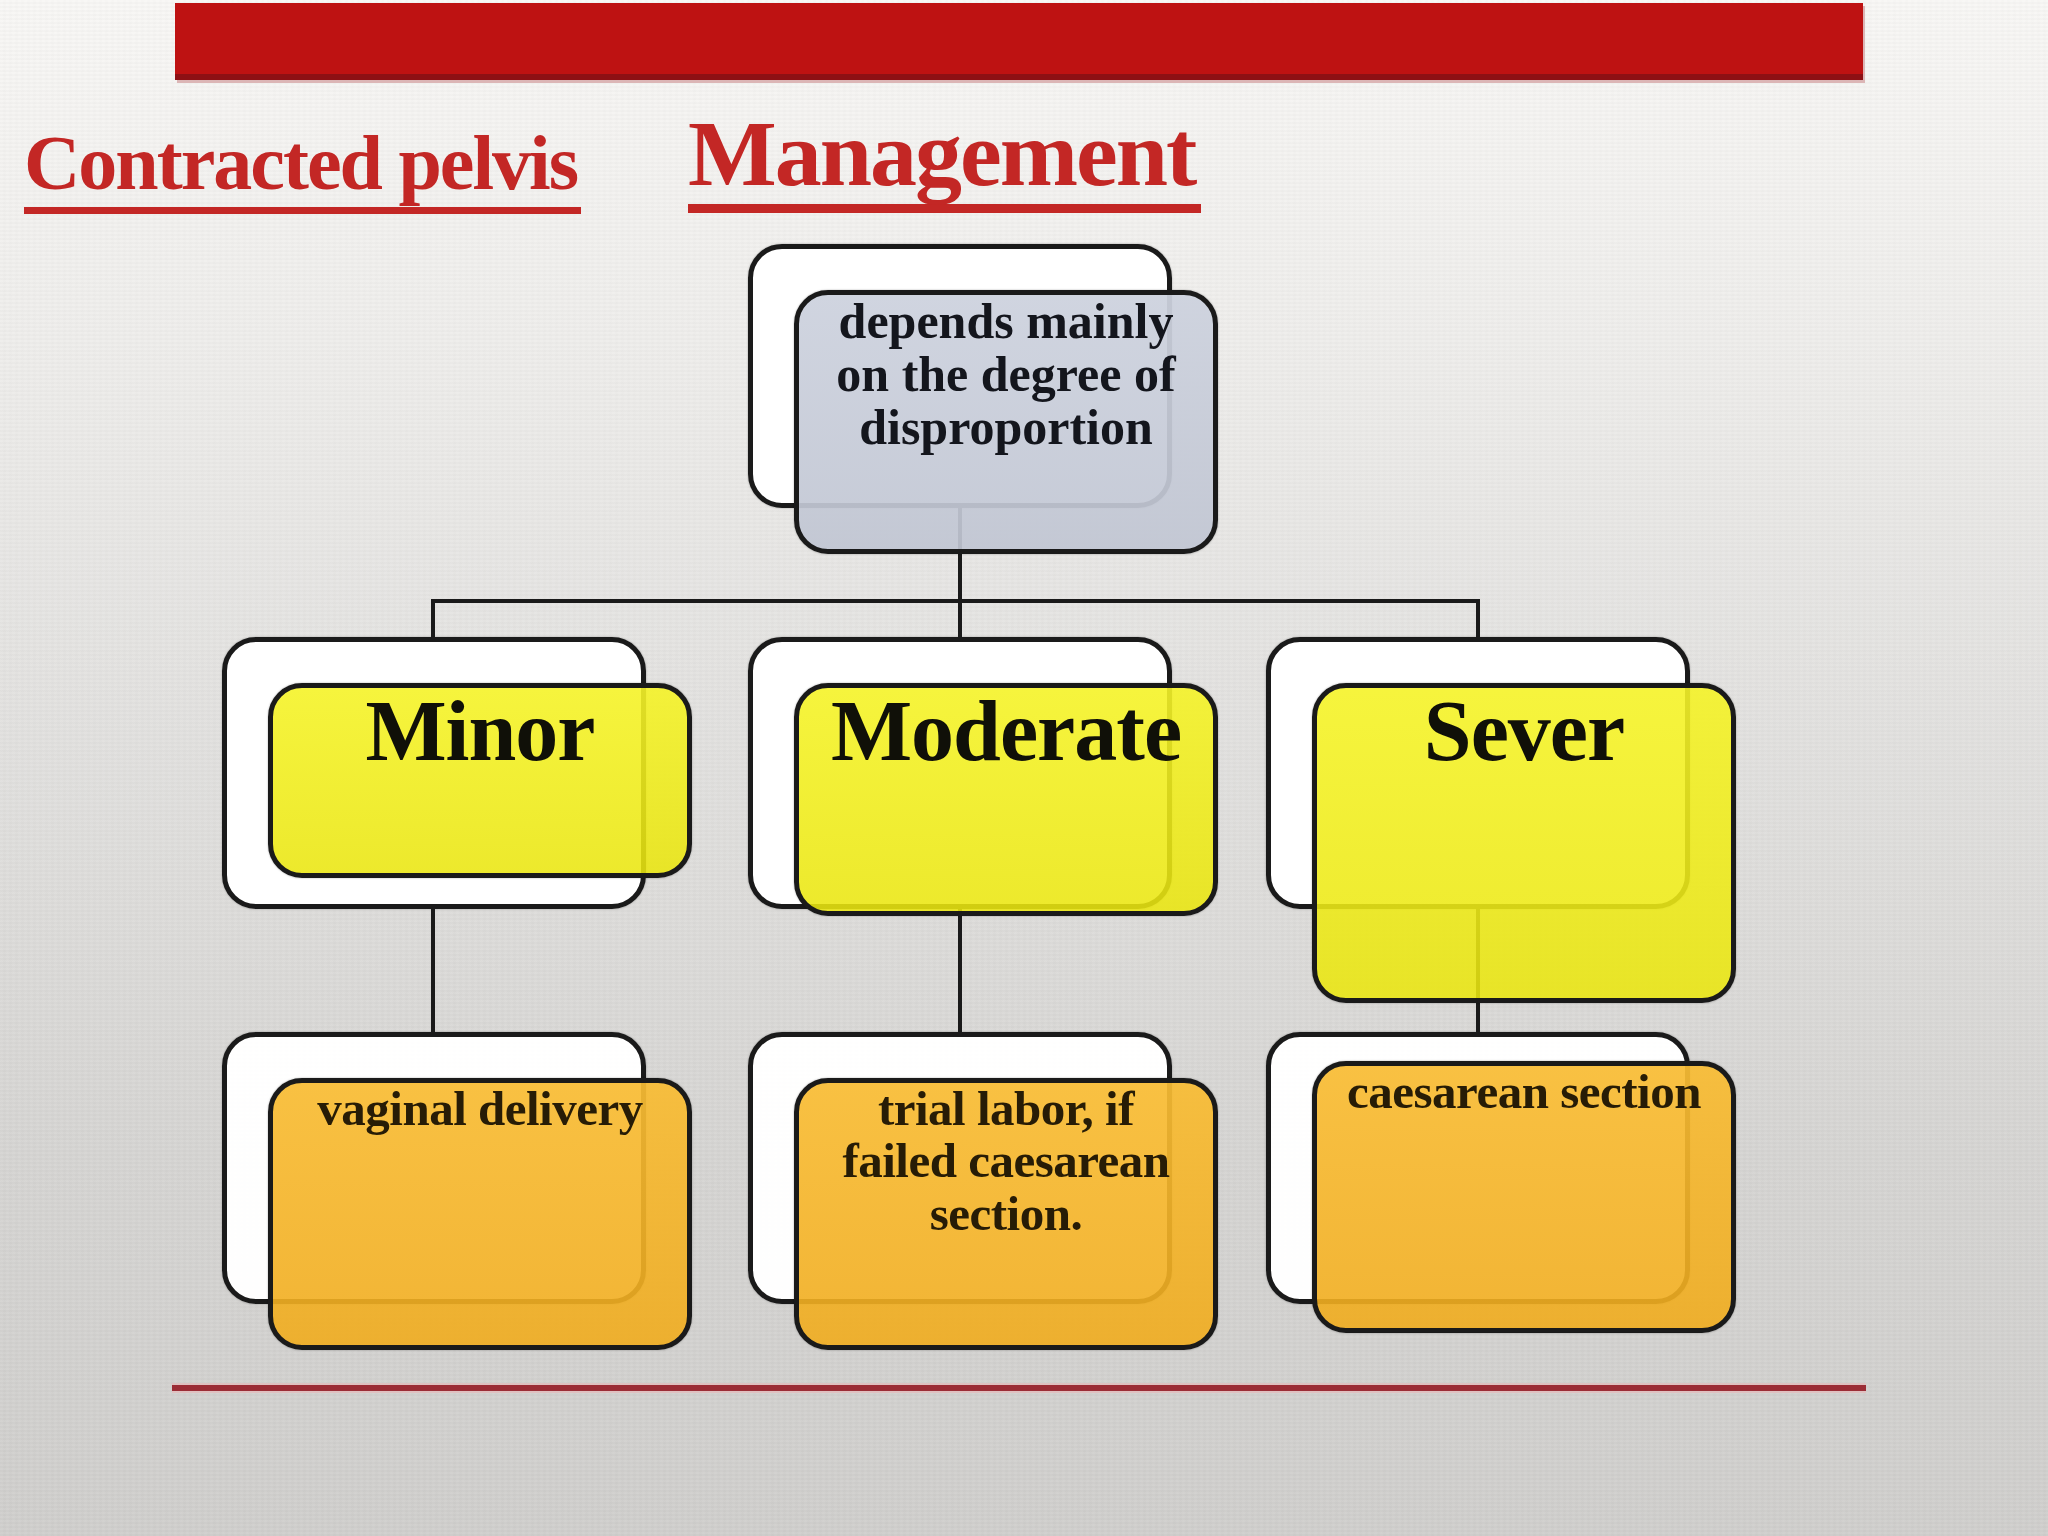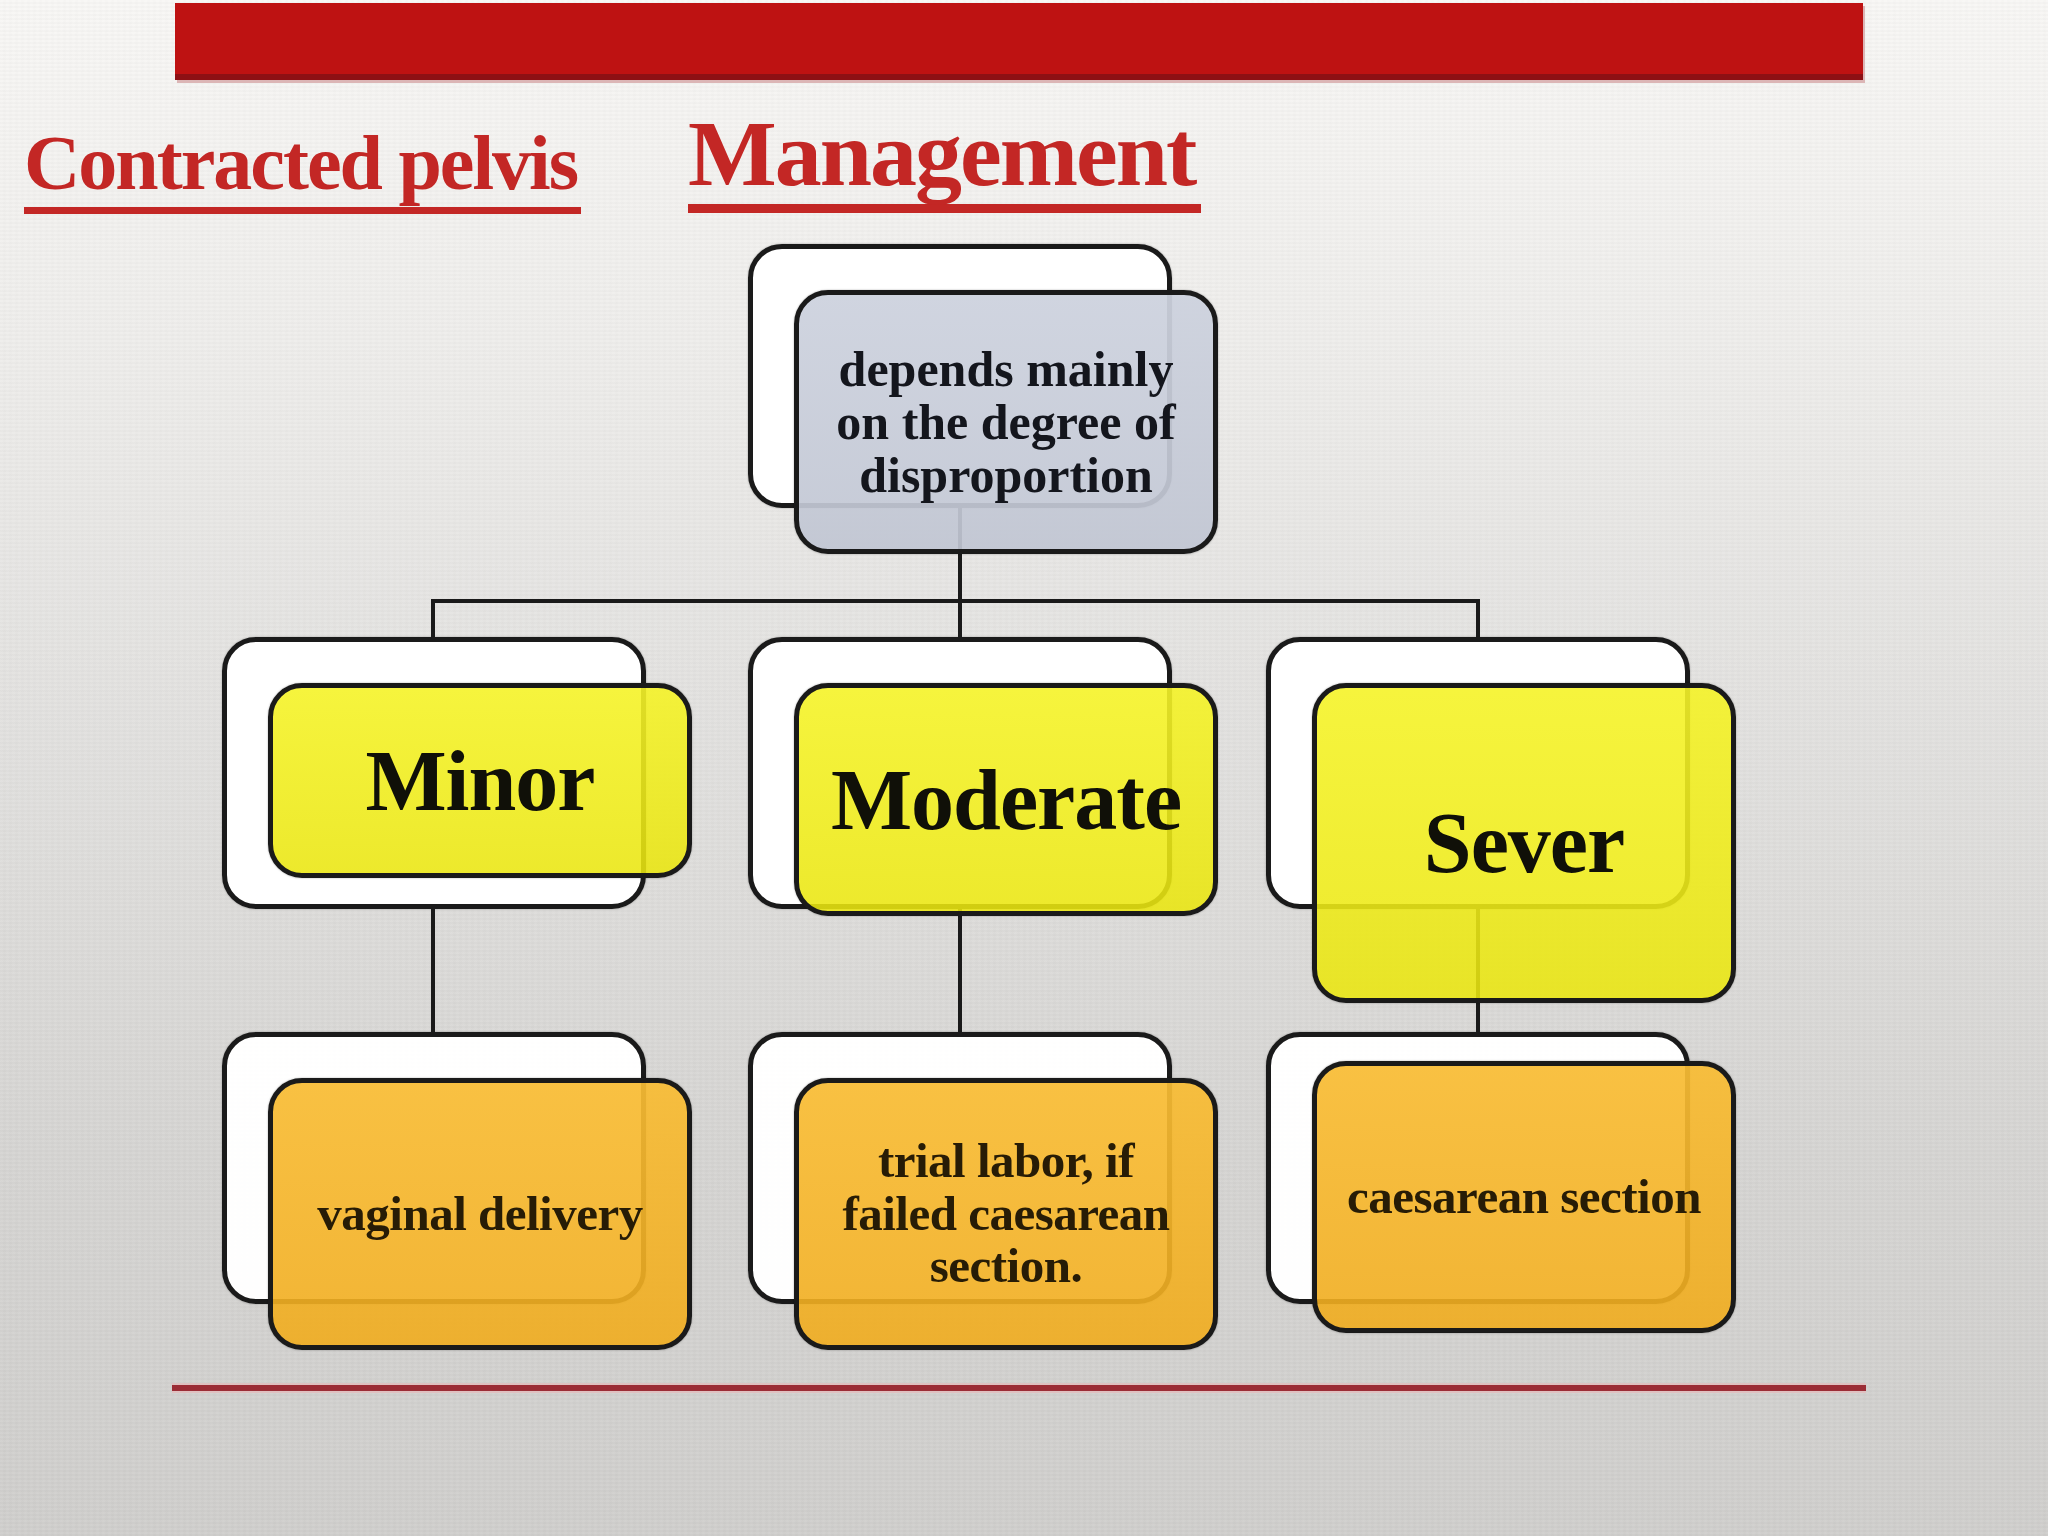--- a/index.html
+++ b/index.html
@@ -68,21 +68,21 @@
     border:5px solid var(--node-border);
     border-radius:34px;
     box-shadow:0 0 2px rgba(0,0,0,.35);
   }
   .backing{
     background:rgba(255,255,255,0.98);
     z-index:1;
   }
   .face{
     z-index:3;
-    display:flex;align-items:center;justify-content:center;
+    display:flex;justify-content:center;
     text-align:center;
   }
   .face.root-fill{
     background:linear-gradient(180deg, rgba(205,210,222,0.94) 0%, rgba(193,198,211,0.92) 100%);
   }
   .face.level-fill{
     background:linear-gradient(180deg, rgba(245,243,40,0.90) 0%, rgba(234,230,15,0.88) 100%);
   }
   .face.outcome-fill{
     background:linear-gradient(180deg, rgba(248,188,52,0.93) 0%, rgba(240,172,30,0.90) 100%);

